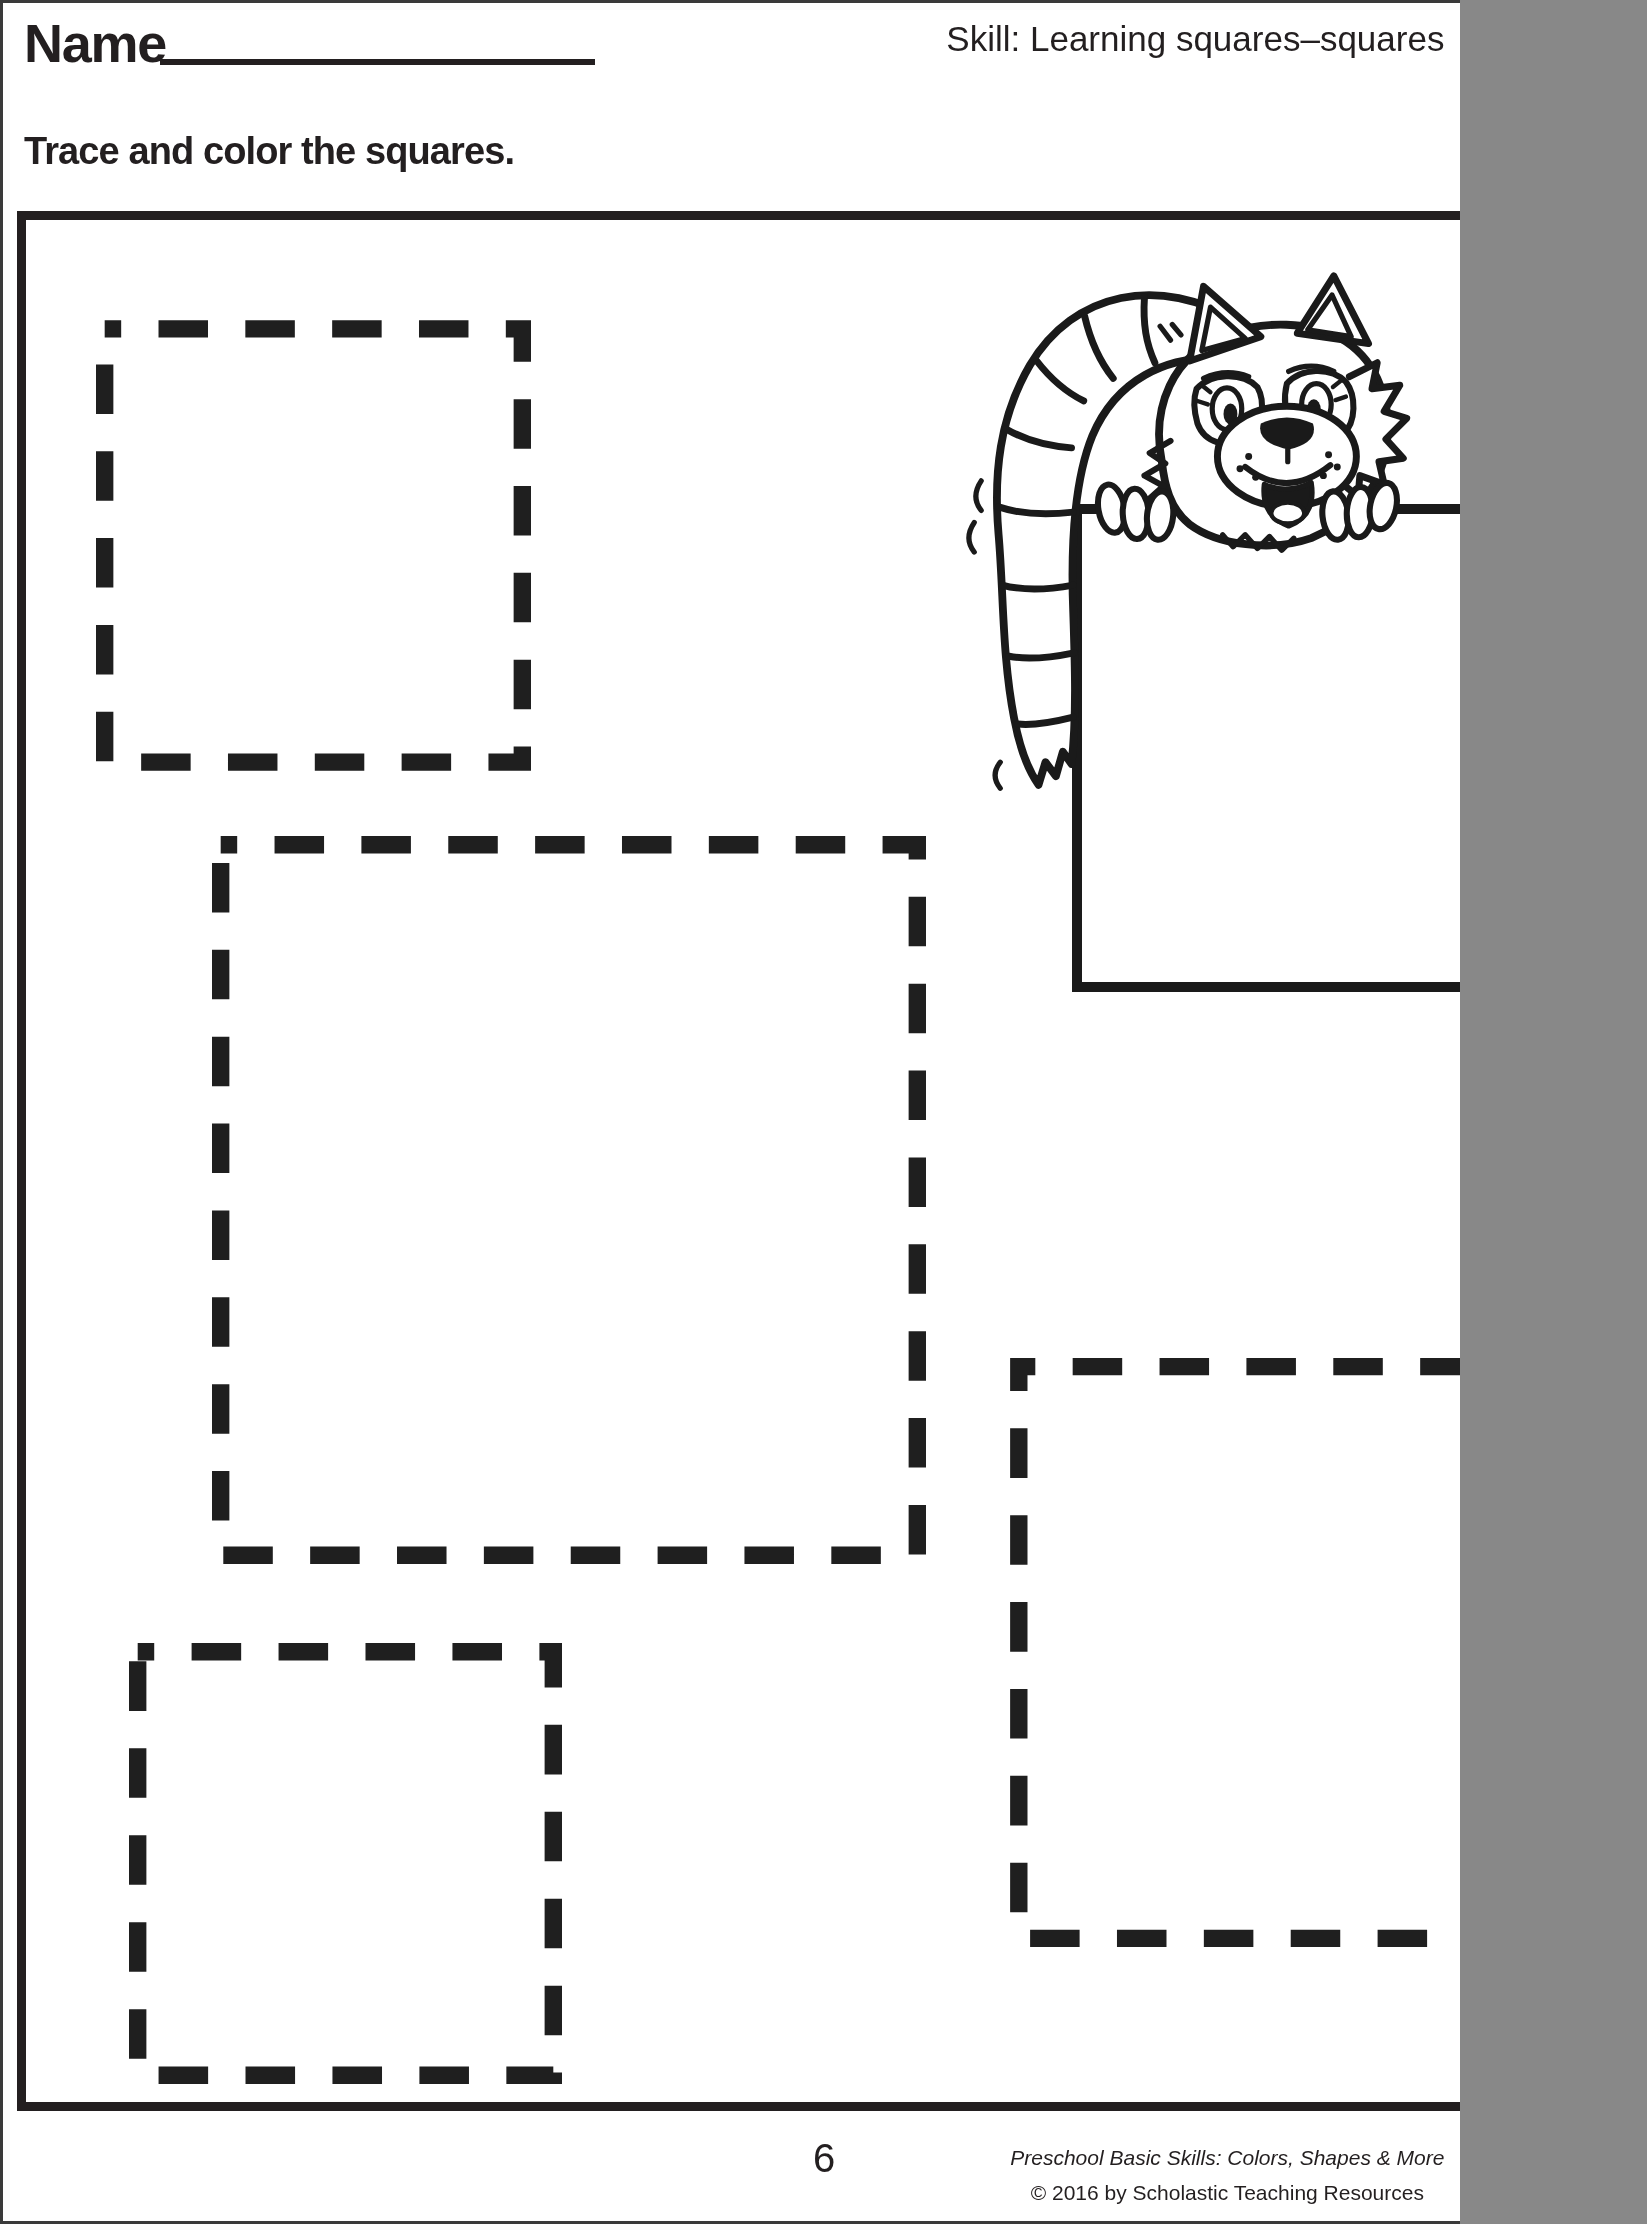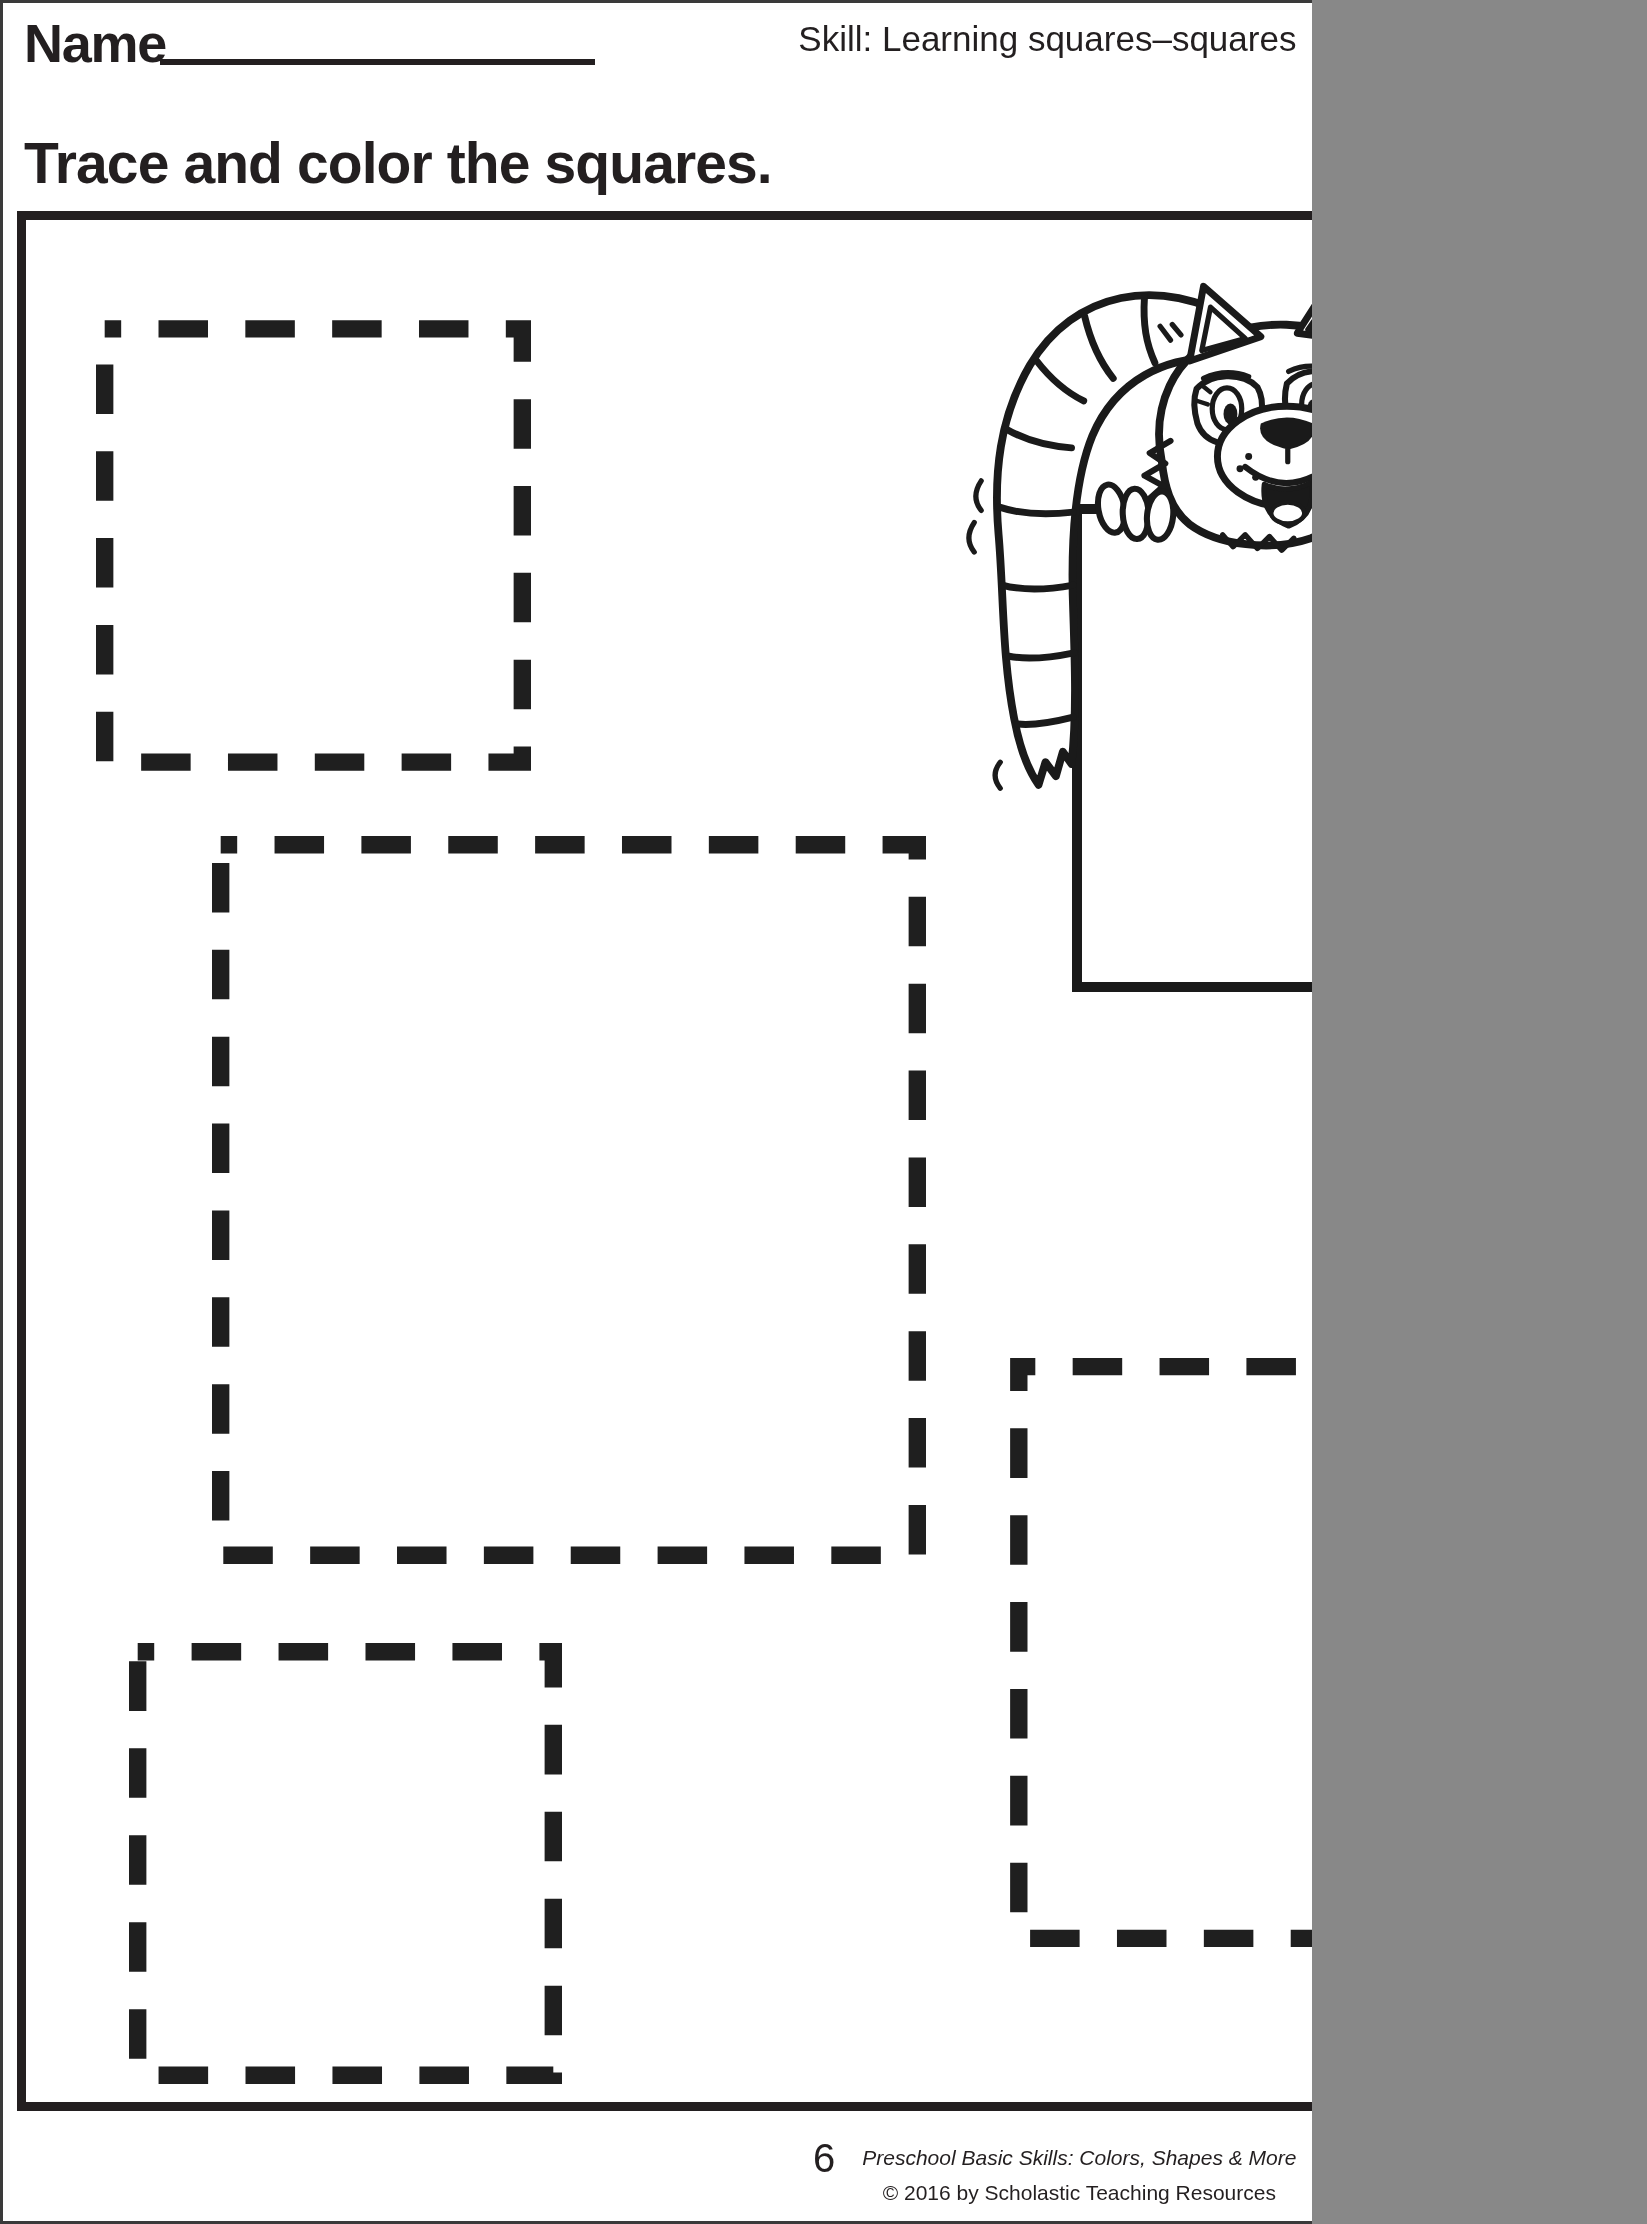--- a/index.html
+++ b/index.html
@@ -1,18 +1,18 @@
 <!DOCTYPE html>
 <html style="font-size:14px"><head>
 <meta charset="utf-8">
 <style>
   html,body{margin:0;padding:0;background:#888;}
   .page{
     position:relative;
-    width:1312px;height:2225px;
+    width:1460px;height:2225px;
     background:#ffffff;
     font-family:"Liberation Sans","DejaVu Sans",sans-serif;
     color:#231f20;
     overflow:hidden;
   }
   
   .edge-top{position:absolute;left:0;top:0;width:1648px;height:2.6px;background:#3a3a3a;}
   .edge-left{position:absolute;left:0;top:0;width:2.6px;height:2225px;background:#3a3a3a;}
   .edge-bottom{position:absolute;left:0;top:2221px;width:1648px;height:3.5px;background:#3a3a3a;}
 
@@ -22,21 +22,21 @@
   }
   .name-underline{
     position:absolute;left:160px;top:59px;width:435px;height:6px;background:#231f20;
   }
   .skill-label{
     position:absolute;right:15.6px;top:19px;
     font-size:35px;font-weight:normal;letter-spacing:0;
   }
   .page-title{
     position:absolute;left:24px;top:130px;
-    font-size:57px;font-weight:bold;letter-spacing:-0.9px;
+    font-size:38px;font-weight:bold;letter-spacing:-0.9px;
   }
 
   .worksheet-box{
     position:absolute;left:16.5px;top:211px;
     width:1600px;height:1900px;
     border:9.6px solid #231f20;
     box-sizing:border-box;
     background:#ffffff;
   }
 

